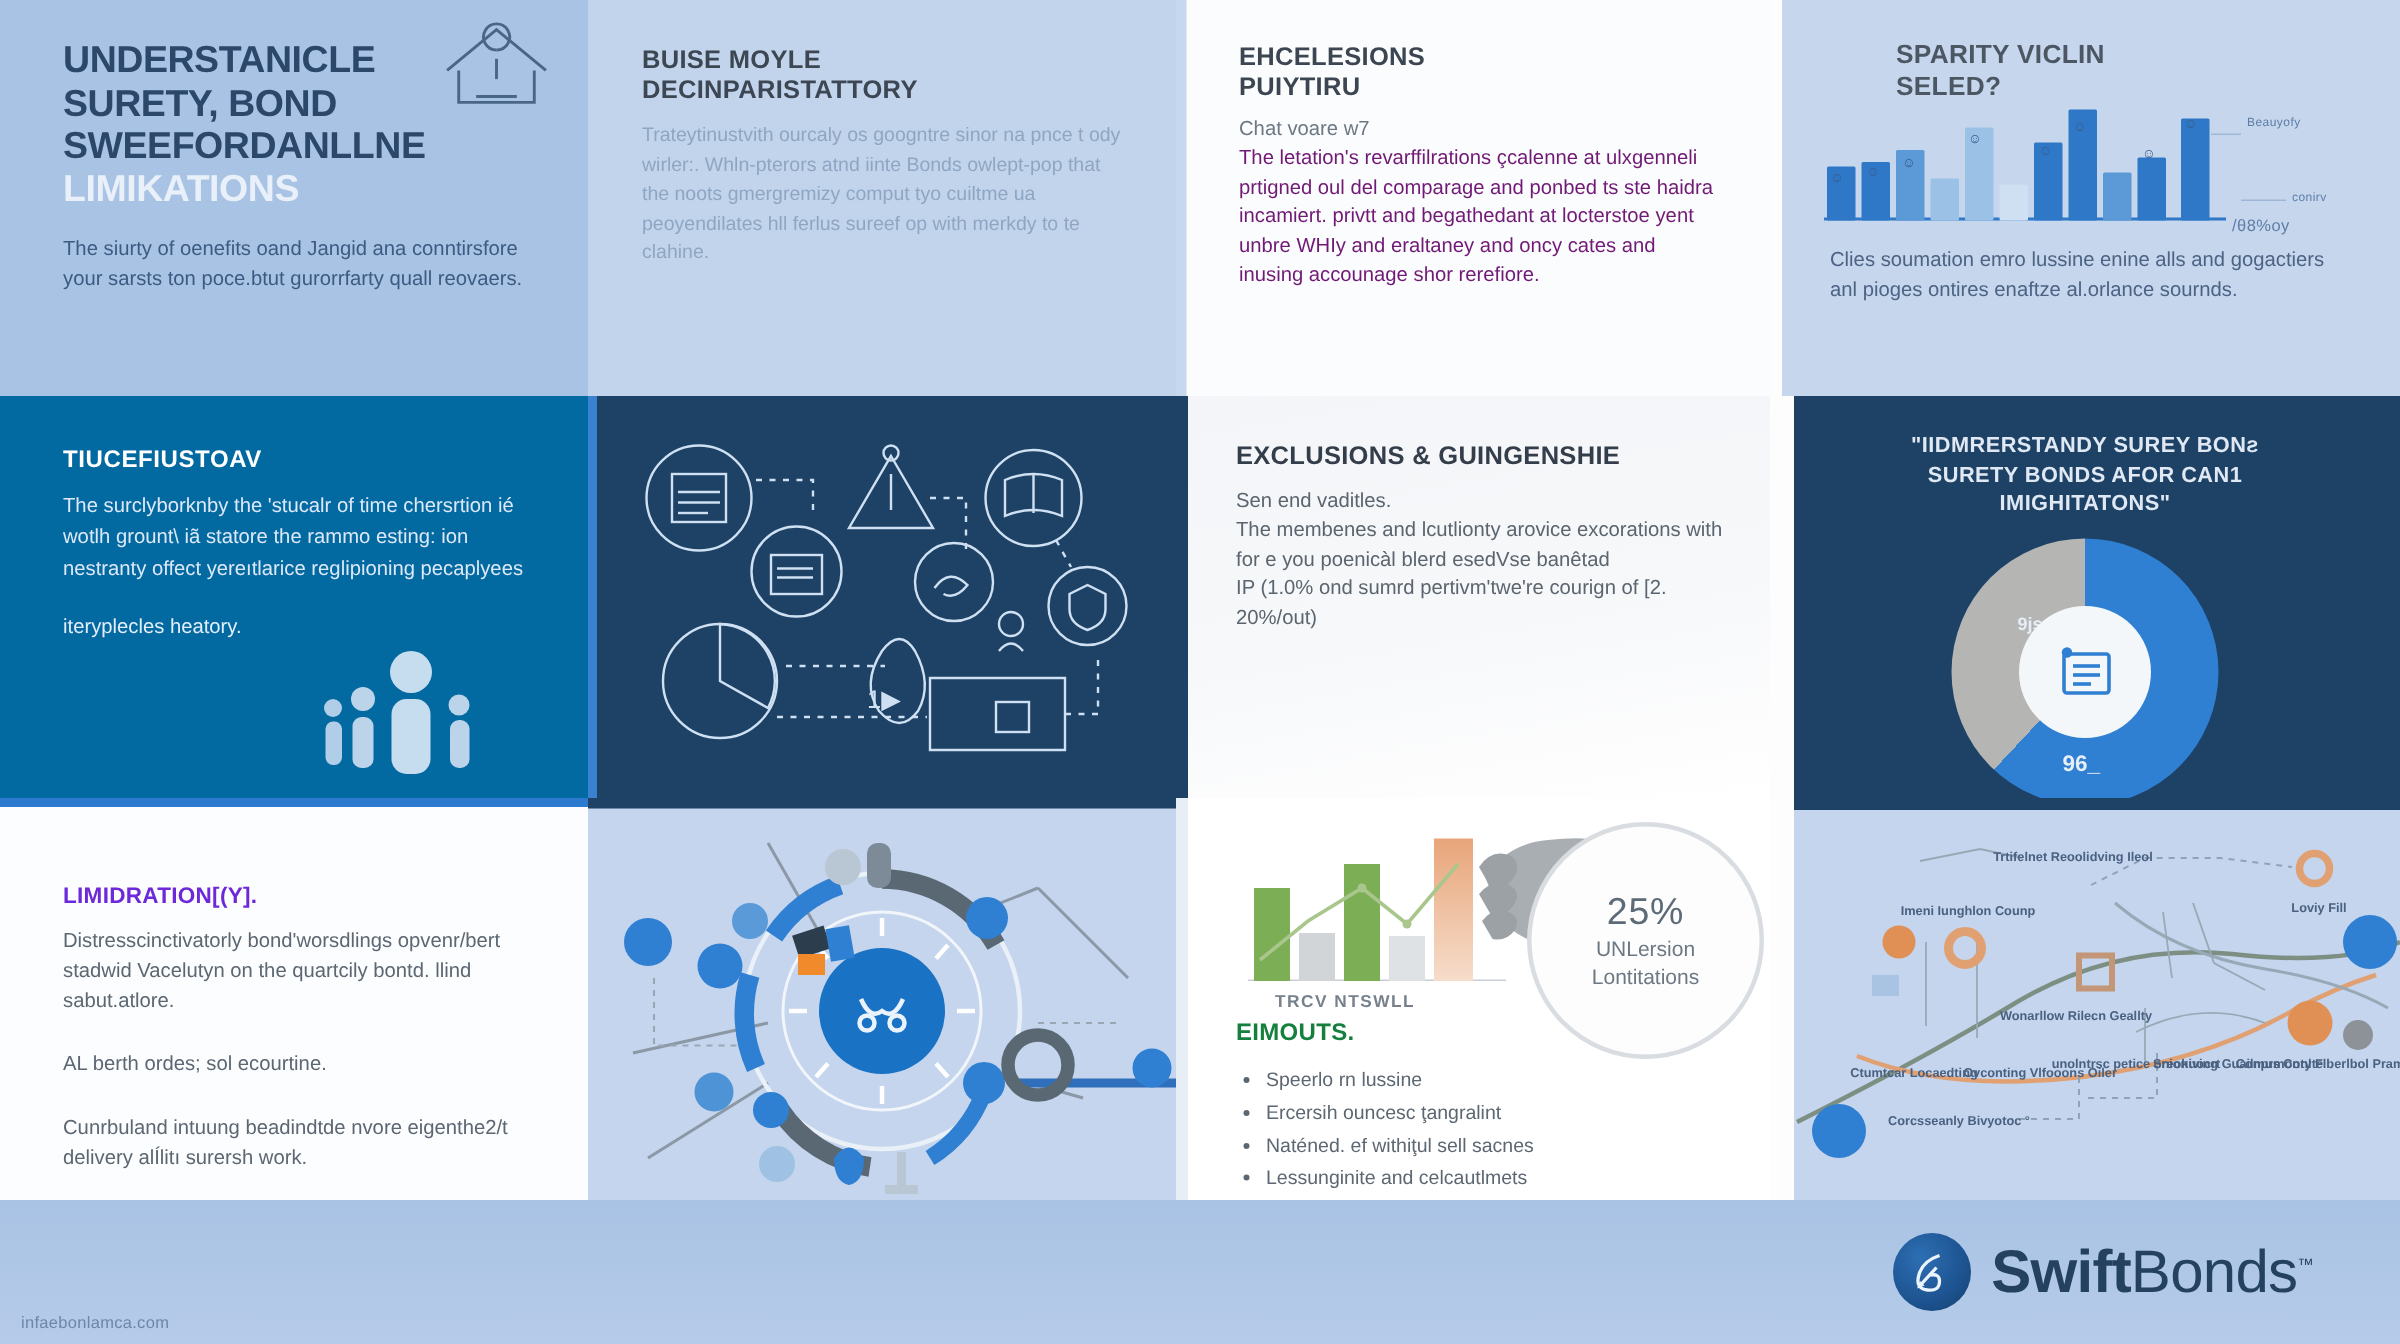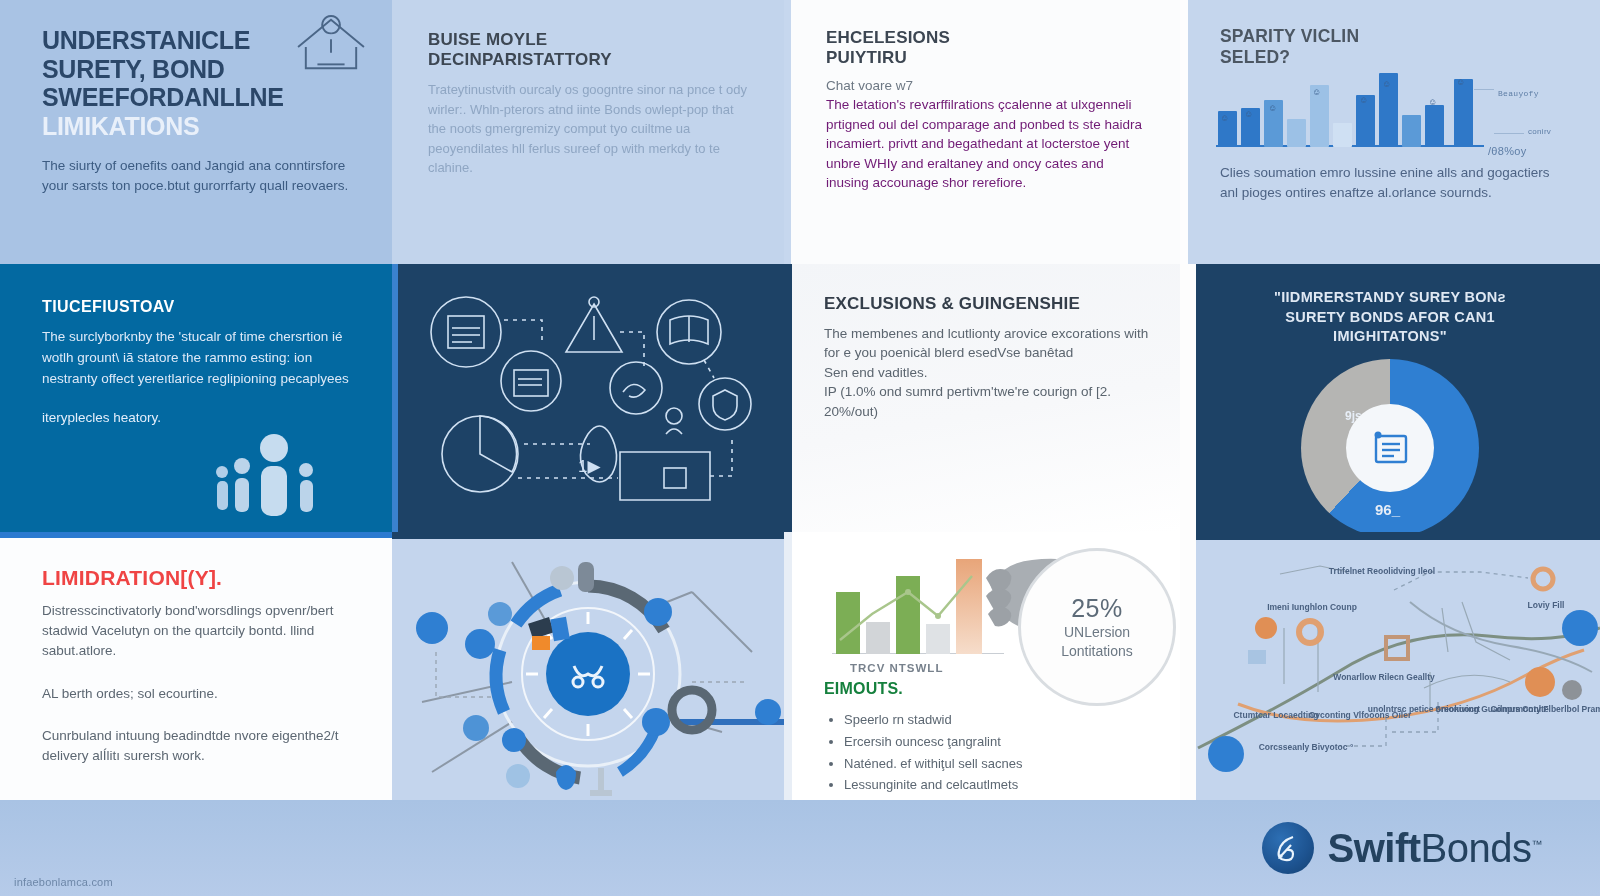--- a/index.html
+++ b/index.html
@@ -28,21 +28,21 @@
   
   #r1c3{left:784px;top:0;width:396px;height:264px;background:#fbfcfd;padding:28px 34px 0 42px;}
   #r1c3 .edge{position:absolute;left:0;top:0;width:7px;height:100%;background:#c6d7ee;}
   #r1c3 .h-title{font-size:17px;color:#3c4652;}
   #r1c3 .lead{font-size:13.5px;color:#6d7884;margin:0 0 2px 0;}
   #r1c3 .body-txt{font-size:13.5px;color:#701a75;line-height:1.45;}
 
   
   #r1c4{left:1180px;top:0;width:420px;height:264px;background:#c5d6ed;padding:26px 0 0 40px;}
   #r1c4 .edge{position:absolute;left:0;top:0;width:8px;height:100%;background:#fdfdfe;}
-  #r1c4 .h-title{font-size:17.5px;color:#4c5763;}
+  #r1c4 .h-title{font-size:17.5px;color:#4c5763;margin-left:44px;}
   #r1c4 .cap{font-size:13.5px;color:#4d6384;line-height:1.45;margin-top:6px;}
   .barfig{position:relative;width:350px;height:80px;margin:6px 0 2px -4px;}
   .barfig .bar{position:absolute;bottom:10px;border-radius:1px;}
   .barfig .axis{position:absolute;left:0;bottom:10px;width:268px;height:2px;background:#2f78c8;}
   .barfig .ann{position:absolute;font-size:8px;color:#5e7ea6;letter-spacing:.3px;}
   .barfig .lead-line{position:absolute;height:1px;background:#9fb7d4;}
   .stick{position:absolute;font-size:9px;color:#3a5e8c;}
 
   
   #r2c1{left:0;top:264px;width:392px;height:268px;background:#0369a1;padding:34px 34px 0 42px;}
@@ -70,21 +70,21 @@
   .donut-wrap{position:relative;width:178px;height:178px;margin:12px auto 0 auto;}
   .donut{width:178px;height:178px;border-radius:50%;}
   .donut-hole{position:absolute;left:50%;top:50%;transform:translate(-50%,-50%);
               width:88px;height:88px;border-radius:50%;background:#f4f7fa;
               display:flex;align-items:center;justify-content:center;}
   .donut-lbl{position:absolute;color:#e7eef7;font-size:12px;font-weight:bold;}
 
   
   #r3c1{left:0;top:532px;width:392px;height:268px;background:#fcfdfe;padding:34px 34px 0 42px;}
   #r3c1 .topbar{position:absolute;left:0;top:0;width:100%;height:6px;background:#2b7ad0;}
-  #r3c1 .h-title{font-size:21px;color:#ef4444;}
+  #r3c1 .h-title{font-size:15px;color:#6d28d9;margin-top:23px;}
   #r3c1 .body-txt{font-size:13.5px;color:#5c6772;line-height:1.5;}
   #r3c1 .gap{margin-top:22px;}
 
   
   #r3c2{left:392px;top:532px;width:392px;height:272px;background:#c4d5ed;}
   #r3c2 .topbar{position:absolute;left:0;top:0;width:100%;height:7px;background:#1d4266;}
 
   
   #r3c3{left:784px;top:532px;width:396px;height:272px;background:#ffffff;padding:0 28px 0 40px;}
   #r3c3 .edge{position:absolute;left:0;top:0;width:8px;height:100%;background:#e8eef6;}
@@ -187,21 +187,21 @@
       <span class="stick" style="left:28px;top:32px;">☺</span>
       <span class="stick" style="left:52px;top:26px;">☺</span>
       <span class="stick" style="left:96px;top:10px;">☺</span>
       <span class="stick" style="left:143px;top:18px;">☺</span>
       <span class="stick" style="left:166px;top:2px;">☺</span>
       <span class="stick" style="left:212px;top:20px;">☺</span>
       <span class="stick" style="left:240px;top:0px;">☺</span>
 
       <div class="lead-line" style="left:258px;top:12px;width:20px;"></div>
       <div class="lead-line" style="left:278px;top:56px;width:30px;"></div>
-      <span class="ann" style="left:282px;top:12px;font-family:Liberation Mono, monospace;">Beauyofy</span>
+      <span class="ann" style="left:282px;top:0;">Beauyofy</span>
       <span class="ann" style="left:312px;top:50px;">conirv</span>
       <span class="ann" style="left:272px;top:68px;font-size:11px;">/θ8%oy</span>
     </div>
 
     <p class="cap" style="width:330px;">Clies soumation emro lussine enine alls and gogactiers anl pioges ontires enaftze al.orlance sournds.</p>
   </div>
 
   <div class="panel" id="r2c1">
     <div class="h-title">TIUCEFIUSTOAV</div>
     <p class="body-txt">The surclyborknby the 'stucalr of time chersrtion ié wotlh grount\ iã statore the rammo esting: ion nestranty offect yereıtlarice reglipioning pecaplyees</p>
@@ -257,22 +257,22 @@
           <path d="M318 212 L340 212 L340 172"></path>
           <path d="M312 96 L322 114"></path>
         </g>
       </g>
     </svg>
   </div>
 
   <div class="panel" id="r2c3">
     <div class="edge"></div>
     <div class="h-title">EXCLUSIONS &amp; GUINGENSHIE</div>
+    <p class="body-txt">Sen end vaditles.</p>
     <p class="body-txt">The membenes and lcutlionty arovice excorations with for e you poenicàl blerd esedVse banêtad</p>
-    <p class="body-txt">Sen end vaditles.</p>
     <p class="body-txt">IP (1.0% ond sumrd pertivm'twe're courign of [2. 20%/out)</p>
   </div>
 
   <div class="panel" id="r2c4">
     <div class="edge"></div>
     <div class="quote">
       <div>"IIDMRERSTANDY SUREY BONƨ</div>
       <div>SURETY BONDS AFOR CAN1</div>
       <div>IMIGHITATONS"</div>
     </div>
@@ -388,21 +388,21 @@
       </svg>
       <div class="loupe">
         <div class="pct">25%</div>
         <div class="l1">UNLersion</div>
         <div class="l2">Lontitations</div>
       </div>
     </div>
 
     <div class="h-title">EIMOUTS.</div>
     <ul>
-      <li>Speerlo rn stadwid</li>
+      <li>Speerlo rn lussine</li>
       <li>Ercersih ouncesc ţangralint</li>
       <li>Naténed. ef withiţul sell sacnes</li>
       <li>Lessunginite and celcautlmets</li>
     </ul>
   </div>
 
   <div class="panel" id="r3c4">
     <div class="topbar"></div>
     <div class="edge"></div>
     <svg viewBox="0 0 420 268" width="420" height="268">

